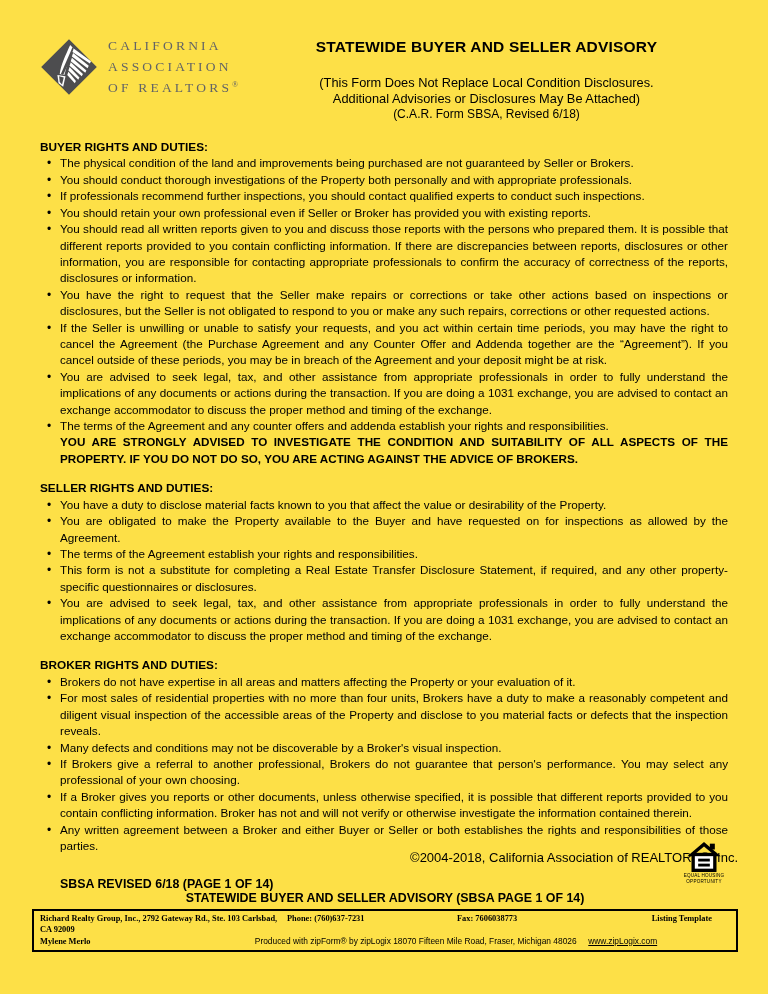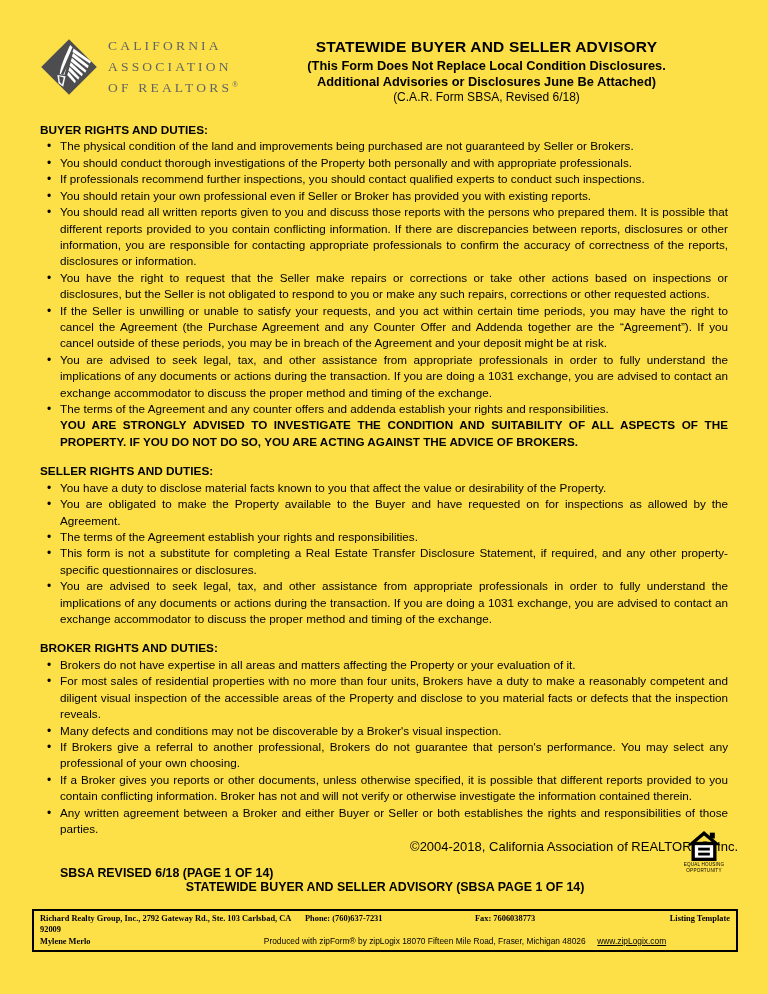--- a/index.html
+++ b/index.html
@@ -9,42 +9,42 @@
 
   
   .header { display:flex; align-items:flex-start; margin-bottom:18px; }
   .logo-block { width:205px; display:flex; align-items:center; }
   .logo-diamond { width:58px; height:62px; flex:0 0 auto; }
   .logo-text { margin-left:10px; font-family:"Liberation Serif", serif; color:#636466;
                font-size:13.5px; letter-spacing:3.2px; line-height:1.55; white-space:nowrap; }
   .logo-text .reg { font-size:8px; vertical-align:super; letter-spacing:0; }
   .title-block { flex:1; text-align:center; padding-top:2px; }
   .doc-title { font-size:15.5px; font-weight:bold; letter-spacing:.2px; }
-  .doc-subtitle { font-size:12.8px; font-weight:bold; line-height:1.25; margin-top:2px; }
+  .doc-subtitle { font-size:12.8px; font-weight:normal; line-height:1.25; margin-top:19px; }
   .doc-formref { font-size:12px; font-weight:normal; margin-top:0; }
 
   
   .section { margin-top:13px; }
   .section:first-child { margin-top:12px; }
   .section-heading { font-size:11.8px; font-weight:bold; line-height:1.4; }
   ul.bullets { list-style:none; }
   ul.bullets li { position:relative; padding-left:20px; font-size:11.7px; line-height:16.4px;
                   text-align:justify; }
   ul.bullets li::before { content:"\2022"; position:absolute; left:7px; top:0; font-size:12px; }
   .bold-tail { font-weight:bold; text-align:justify; }
 
   
   .footer { position:absolute; left:32px; right:30px; bottom:42px; }
   .copyright { font-size:13px; margin-left:3px;text-align:right; }
   .eho { position:absolute; right:12px; top:-8px; width:44px; text-align:center; }
   .eho svg { display:block; margin:0 auto; }
   .eho-caption { font-size:4.6px; line-height:1.25; letter-spacing:.2px; margin-top:1px; }
   .revision { font-size:12.4px; font-weight:bold; margin-top:12px; margin-left:28px; }
   .footer-page-title { font-size:12.4px; font-weight:bold; text-align:center; margin-top:0px; }
-  .office-box { border:2px solid #000; margin-top:15px; padding:2px 6px 3px 6px; font-size:8.4px; }
+  .office-box { border:2px solid #000; margin-top:4px; padding:2px 24px 3px 6px; font-size:8.4px; }
   .office-row { display:flex; align-items:baseline; line-height:1.35; }
   .serifb { font-family:"Liberation Serif", serif; font-weight:bold; }
   .office-name { flex:1; }
   .office-phone { width:170px; }
   .office-fax { width:145px; }
   .office-template { width:110px; text-align:right; }
   .office-agent { width:160px; }
   .office-produced { flex:1; text-align:center; font-size:8.4px; }
   .office-produced a { color:#000; text-decoration:underline; }
 </style>
@@ -71,21 +71,21 @@
       <div class="logo-text">
         <div>CALIFORNIA</div>
         <div>ASSOCIATION</div>
         <div><span>OF REALTORS</span><span class="reg">®</span></div>
       </div>
     </div>
     <div class="title-block">
       <div class="doc-title">STATEWIDE BUYER AND SELLER ADVISORY</div>
       <div class="doc-subtitle">
         <div>(This Form Does Not Replace Local Condition Disclosures.</div>
-        <div>Additional Advisories or Disclosures June Be Attached)</div>
+        <div>Additional Advisories or Disclosures May Be Attached)</div>
       </div>
       <div class="doc-formref">(C.A.R. Form SBSA, Revised 6/18)</div>
     </div>
   </div>
 
   <div id="sections">
     <div class="section">
       <div class="section-heading">BUYER RIGHTS AND DUTIES:</div>
       <ul class="bullets">
           <li><span>The physical condition of the land and improvements being purchased are not guaranteed by Seller or Brokers.</span></li>

